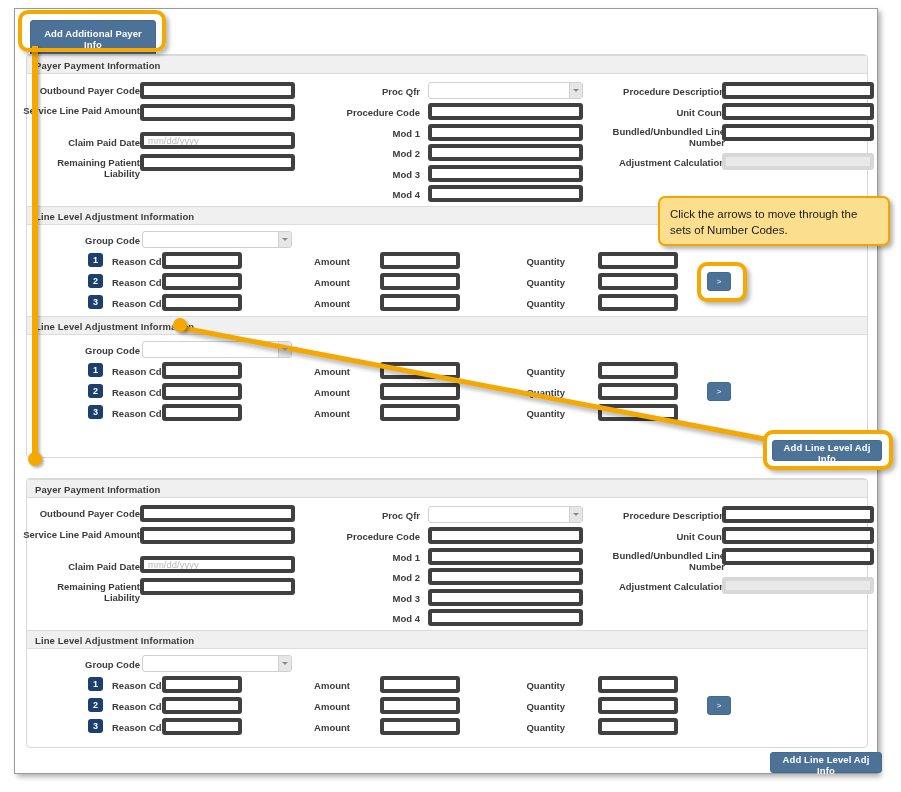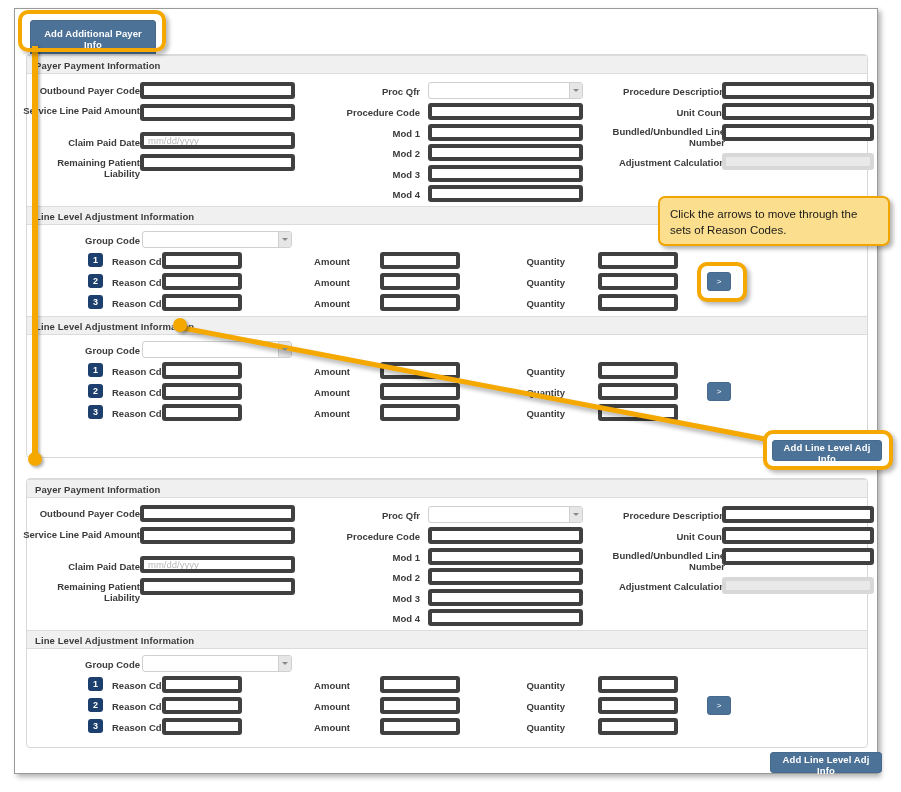--- a/index.html
+++ b/index.html
@@ -407,15 +407,15 @@
   <div class="dot" style="left:173px;top:318px;"></div>
 
   <div class="hl-box" style="left:18px;top:10px;width:148px;height:42px;"></div>
 
   <div class="hl-box filled" style="left:697px;top:262px;width:50px;height:40px;"></div>
   <div class="btn-arrow" style="left:707px;top:272px;z-index:5;">&gt;</div>
 
   <div class="hl-box filled" style="left:763px;top:430px;width:130px;height:40px;"></div>
   <button class="btn" style="left:772px;top:440px;width:110px;height:21px;z-index:5;">Add Line Level Adj Info</button>
 
-  <div class="callout" style="left:658px;top:196px;width:232px;height:50px;">Click the arrows to move through the sets of Reason Codes.</div>
+  <div class="callout" style="left:658px;top:196px;width:232px;height:50px;">Click the arrows to move through the sets of Number Codes.</div>
 
 </div>
 
 </body></html>

